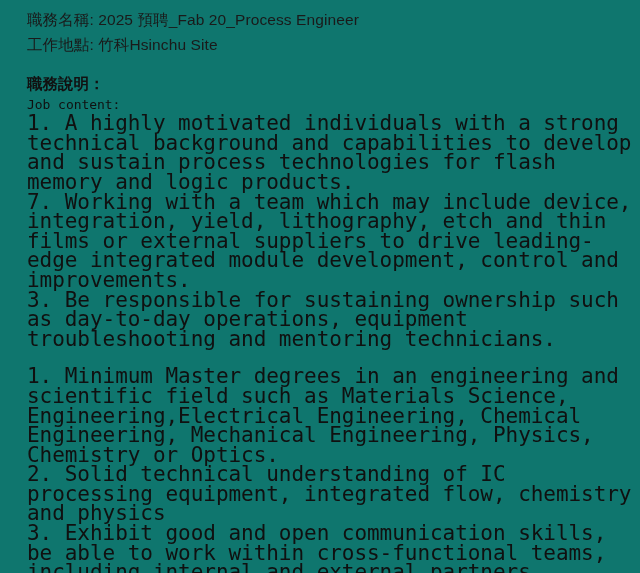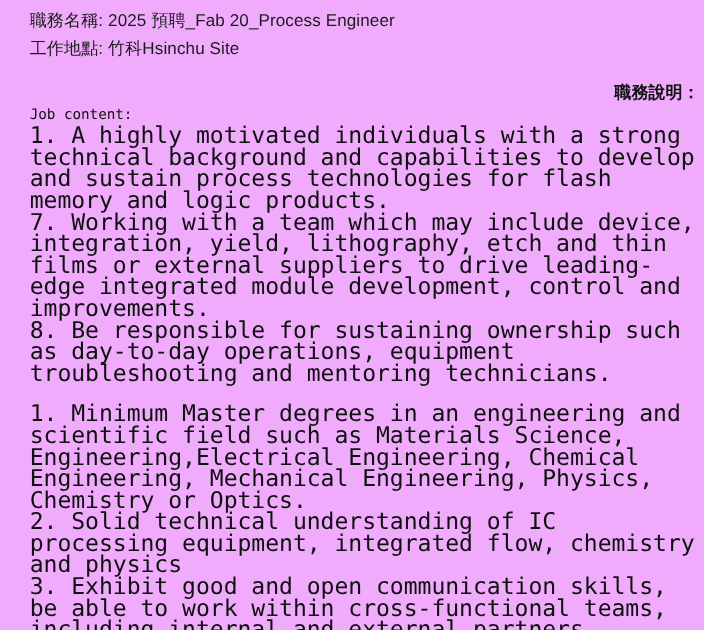--- a/index.html
+++ b/index.html
@@ -15,21 +15,21 @@
     font-family: "Liberation Sans", sans-serif;
     -webkit-font-smoothing: antialiased;
   }
 
   .page {
     position: relative;
     width: 640px;
     height: 573px;
     padding: 0;
     box-sizing: border-box;
-    background: #f0abfc;
+    background: #0f766e;
   }
 
   
   .meta-block {
     padding: 7px 0 0 27px;
   }
   .meta-line {
     font-family: "Liberation Sans", sans-serif;
     font-size: 15.5px;
     line-height: 25px;
@@ -47,21 +47,20 @@
     height: 18px;
   }
 
   .cjk-heading {
     font-family: "DejaVu Sans", "Liberation Sans", sans-serif;
     font-size: 15.5px;
     line-height: 19.6px;
     color: #111111;
     white-space: pre;
     font-weight: 600;
-    text-align: right;
   }
 
   .mono-line {
     font-family: "DejaVu Sans Mono", "Liberation Mono", monospace;
     font-size: 13px;
     line-height: 19.6px;
     color: #101010;
     white-space: pre;
     letter-spacing: -0.05px;
   }
@@ -87,21 +86,21 @@
     <div class="meta-line">工作地點: 竹科Hsinchu Site</div>
   </div>
 
   <div class="section-spacer"></div>
 
   <div class="section">
     <div class="cjk-heading">職務說明：</div>
     <div class="mono-line">Job content:</div>
     <p class="para">1. A highly motivated individuals with a strong technical background and capabilities to develop and sustain process technologies for flash memory and logic products.</p>
     <p class="para">7. Working with a team which may include device, integration, yield, lithography, etch and thin films or external suppliers to drive leading-edge integrated module development, control and improvements.</p>
-    <p class="para">8. Be responsible for sustaining ownership such as day-to-day operations, equipment troubleshooting and mentoring technicians.</p>
+    <p class="para">3. Be responsible for sustaining ownership such as day-to-day operations, equipment troubleshooting and mentoring technicians.</p>
   </div>
 
   <div class="section-spacer"></div>
 
   <div class="section">
     <p class="para">1. Minimum Master degrees in an engineering and scientific field such as Materials Science,  Engineering,Electrical Engineering, Chemical Engineering, Mechanical Engineering, Physics, Chemistry or Optics.</p>
     <p class="para">2. Solid technical understanding of IC processing equipment, integrated flow, chemistry and physics</p>
     <p class="para">3. Exhibit good and open communication skills, be able to work within cross-functional teams, including internal and external partners.</p>
     <p class="para">4. Fluent in English.</p>
     <p class="para">5. Strong knowledge of Statistical Process Control (SPC) and/or Design of Experiments (DOE) principles</p>

